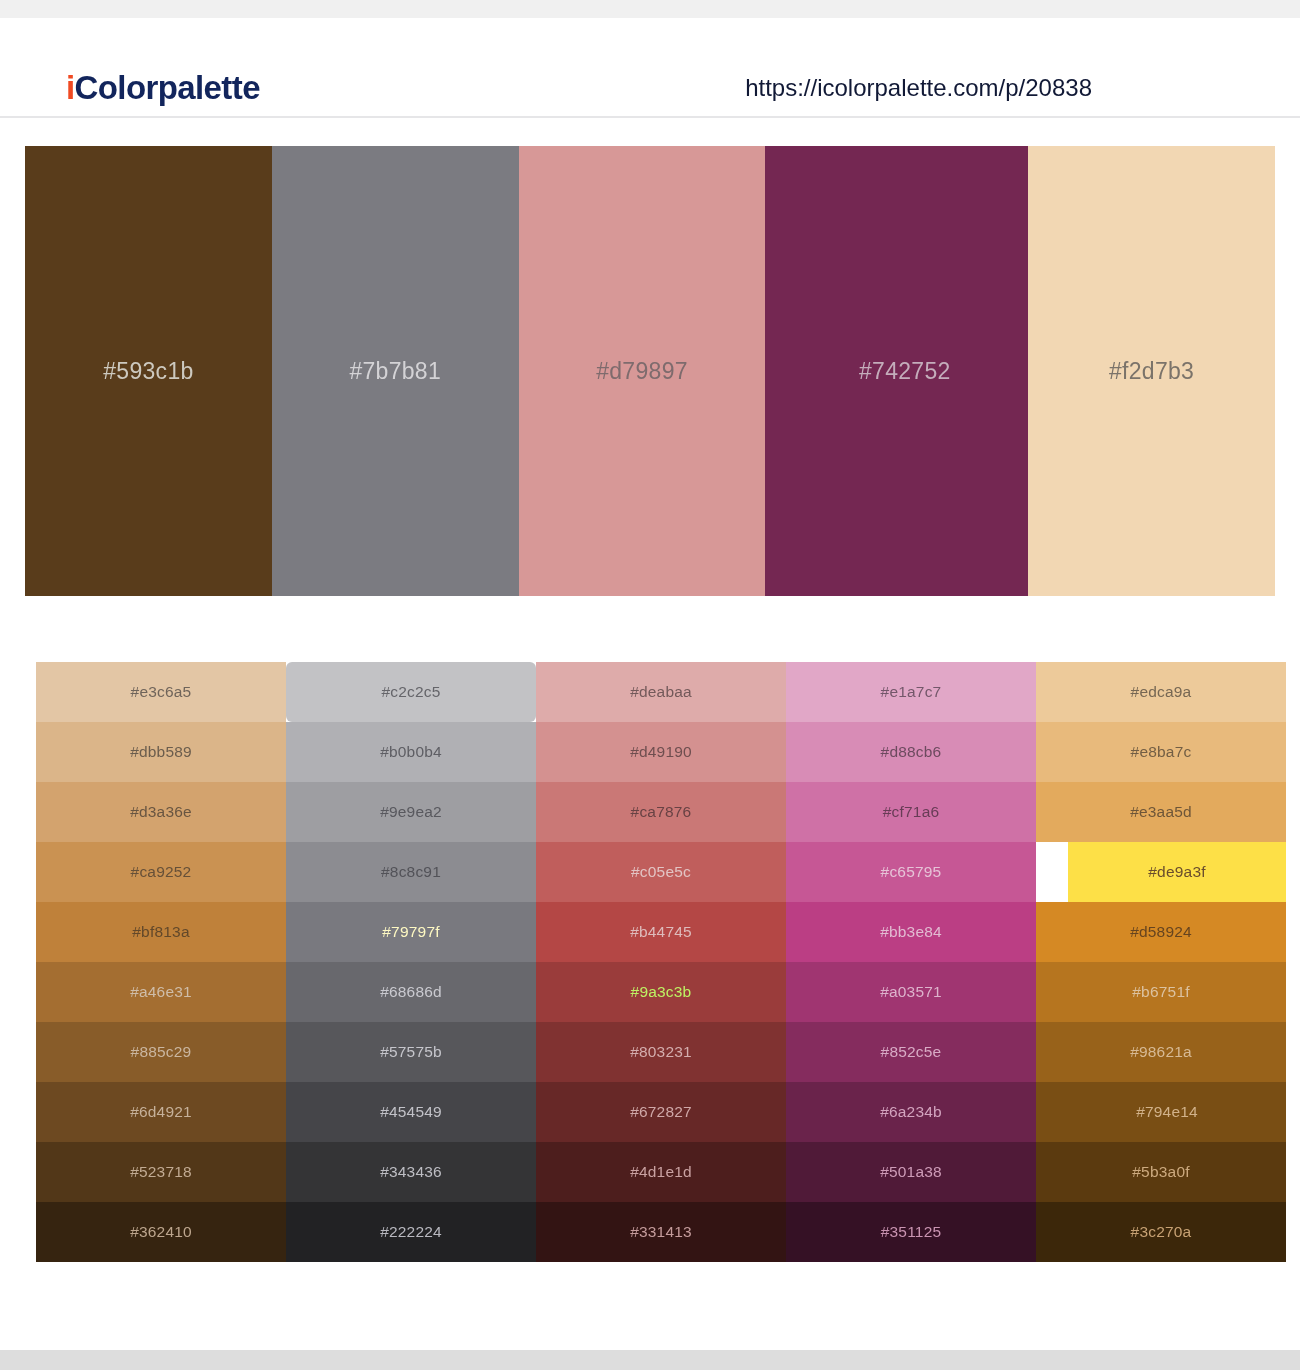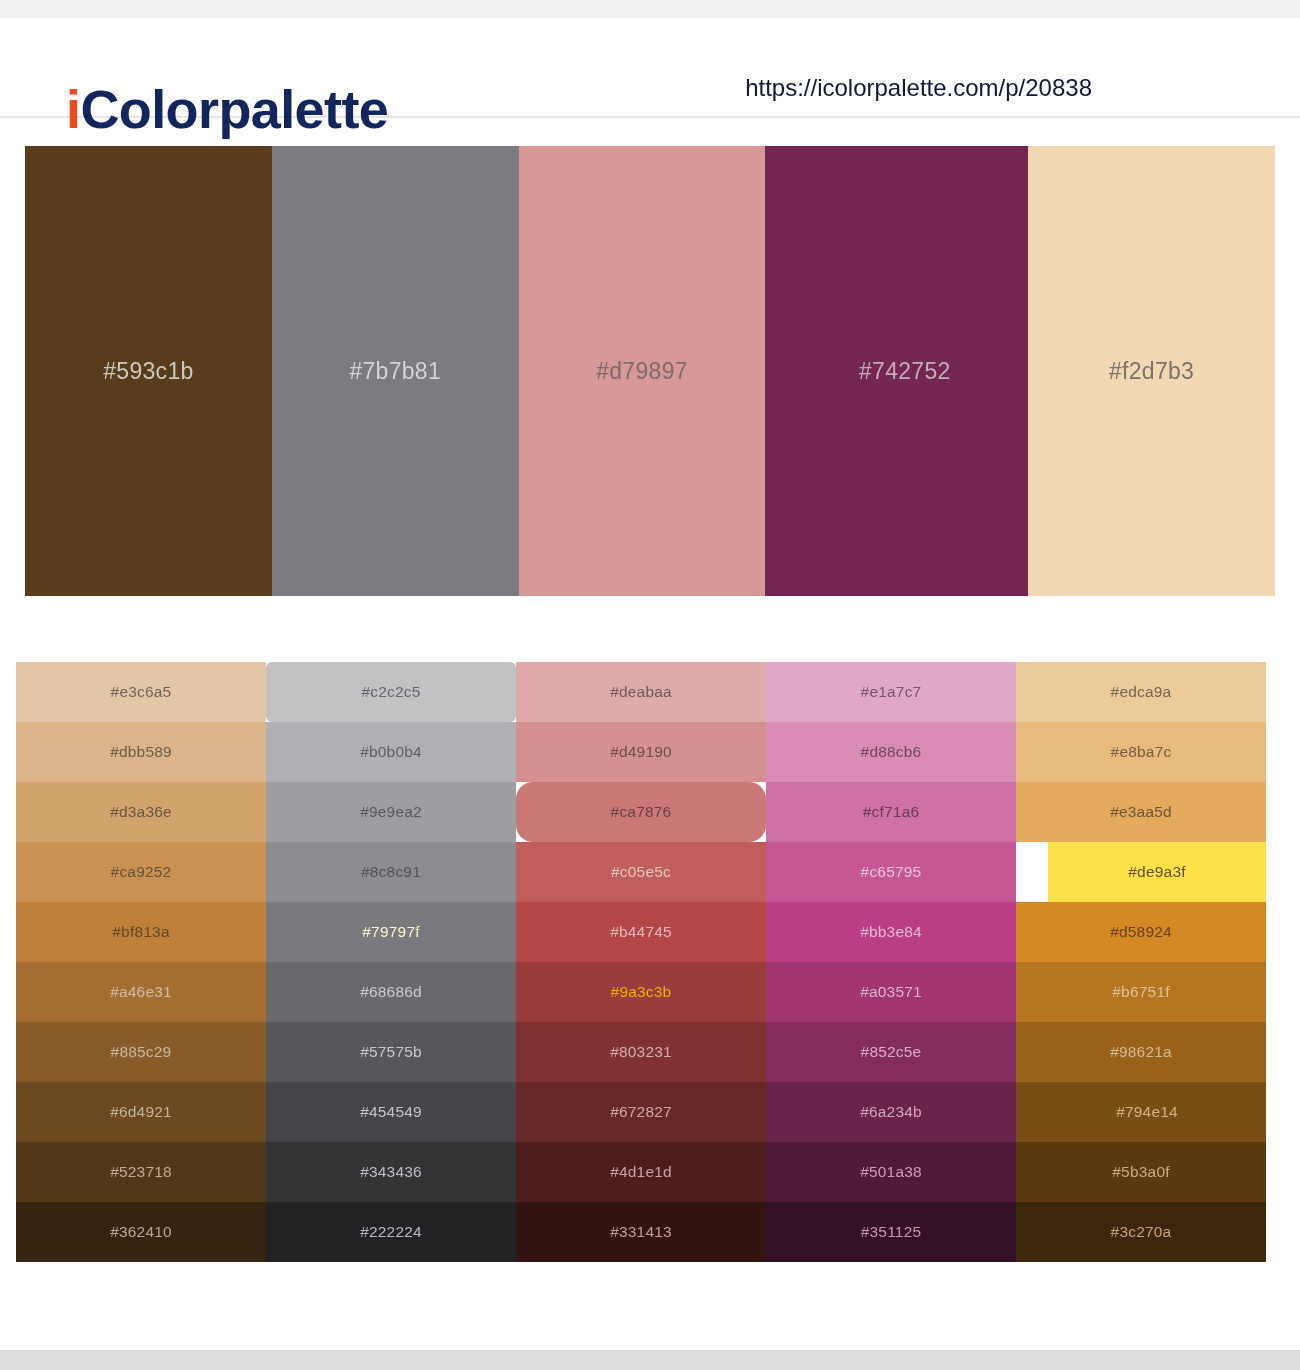--- a/index.html
+++ b/index.html
@@ -31,22 +31,22 @@
     position: absolute;
     top: 18px; left: 0;
     width: 1300px;
     height: 100px;
     background: #ffffff;
     border-bottom: 2px solid #e6e6e8;
   }
   .logo {
     position: absolute;
     left: 66px;
-    top: 64px;
-    font-size: 54px;
+    top: 53px;
+    font-size: 33px;
     font-weight: bold;
     letter-spacing: -0.6px;
     line-height: 1;
     white-space: nowrap;
     text-align: right;
   }
   .logo-i { color: #f04a23; }
   .logo-rest { color: #12255c; }
   .header-url {
     position: absolute;
@@ -78,21 +78,21 @@
     font-size: 23px;
     letter-spacing: 0.3px;
     line-height: 1;
     user-select: none;
   }
 
   
   .grid {
     position: absolute;
     top: 662px;
-    left: 16px;
+    left: 36px;
     width: 1250px;
     height: 600px;
     display: flex;
   }
   .grid-col {
     flex: 1 1 0;
     display: flex;
     flex-direction: column;
   }
   .grid-cell {
@@ -214,31 +214,31 @@
           <span class="grid-label" style="color: rgb(185, 185, 192);">#222224</span>
         </div>
       </div>
       <div class="grid-col">
         <div class="grid-cell" style="background: rgb(222, 171, 170);">
           <span class="grid-label" style="color: rgb(115, 89, 90);">#deabaa</span>
         </div>
         <div class="grid-cell" style="background: rgb(212, 145, 144);">
           <span class="grid-label" style="color: rgb(110, 78, 79);">#d49190</span>
         </div>
-        <div class="grid-cell" style="background: rgb(202, 120, 118); border-radius: 17px;">
+        <div class="grid-cell" style="background: rgb(202, 120, 118);">
           <span class="grid-label" style="color: rgb(104, 66, 68);">#ca7876</span>
         </div>
         <div class="grid-cell" style="background: rgb(192, 94, 92);">
           <span class="grid-label" style="color: rgb(226, 196, 196);">#c05e5c</span>
         </div>
         <div class="grid-cell" style="background: rgb(180, 71, 69);">
           <span class="grid-label" style="color: rgb(222, 188, 188);">#b44745</span>
         </div>
         <div class="grid-cell" style="background: rgb(154, 60, 59);">
-          <span class="grid-label" style="color: #eab308;">#9a3c3b</span>
+          <span class="grid-label" style="color: #bef264;">#9a3c3b</span>
         </div>
         <div class="grid-cell" style="background: rgb(128, 50, 49);">
           <span class="grid-label" style="color: rgb(212, 174, 174);">#803231</span>
         </div>
         <div class="grid-cell" style="background: rgb(103, 40, 39);">
           <span class="grid-label" style="color: rgb(207, 168, 168);">#672827</span>
         </div>
         <div class="grid-cell" style="background: rgb(77, 30, 29);">
           <span class="grid-label" style="color: rgb(202, 162, 162);">#4d1e1d</span>
         </div>

